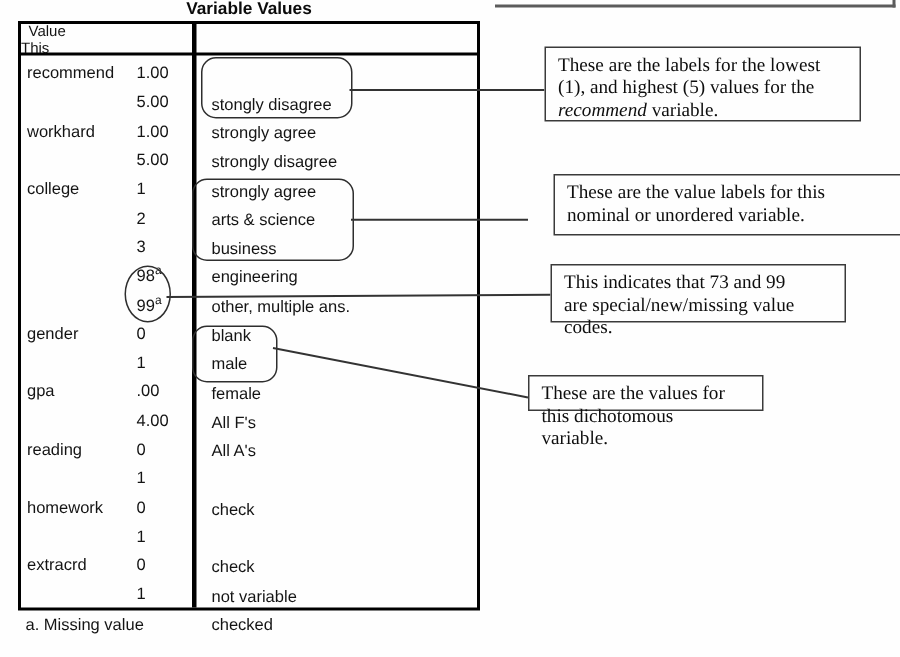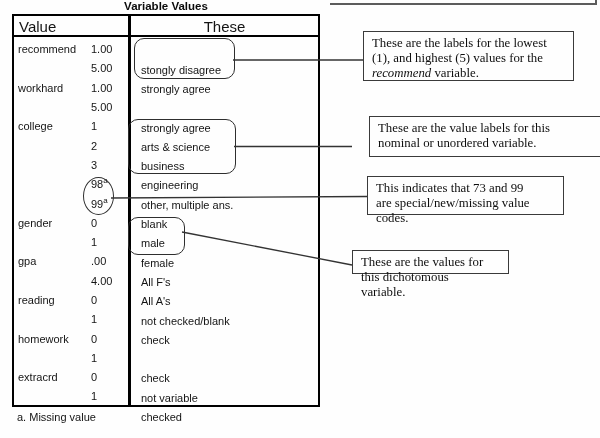--- a/index.html
+++ b/index.html
@@ -24,21 +24,21 @@
     text-align:center;font-size:11.5px;font-weight:bold;color:#0b0b0b;
   }
 
   
   .vv-table{
     left:12px;top:14px;width:308px;height:393px;
     border:2.6px solid #000;box-sizing:border-box;background:transparent;
   }
   .thead{
     height:18.5px;border-bottom:2.6px solid #000;
-    display:flex;align-items:flex-end;font-size:15px;color:#141414;
+    display:flex;align-items:flex-start;font-size:10px;color:#141414;flex-direction:column;
   }
   .h-value{width:112px;padding-left:5px;}
   .h-label{flex:1;text-align:center;}
   .col-divider{
     left:114px;top:0;bottom:0;width:2.6px;background:#000;
   }
   .tbody{padding-top:3px;}
   .trow{
     height:19.3px;display:flex;align-items:center;
     font-size:11px;color:#141414;white-space:nowrap;
@@ -80,38 +80,39 @@
 </head>
 <body>
 
 <div class="abs cutoff-box"></div>
 
 <div class="abs table-title">Variable Values</div>
 
 <div class="abs vv-table">
   <div class="thead">
     <span class="h-value">Value</span>
-    <span class="h-label">These</span>
+    <span class="h-label">This</span>
   </div>
   <div class="tbody" id="tbody">
   <div class="trow">
     <span class="c-name">recommend</span>
     <span class="c-value"><span class="v">1.00</span><sup></sup></span>
     <span class="c-label">stongly disagree</span>
   </div>
 
   <div class="trow">
     <span class="c-name"></span>
     <span class="c-value"><span class="v">5.00</span><sup></sup></span>
     <span class="c-label">strongly agree</span>
   </div>
 
   <div class="trow">
     <span class="c-name">workhard</span>
     <span class="c-value"><span class="v">1.00</span><sup></sup></span>
+    <span class="c-label">strongly disagree</span>
   </div>
 
   <div class="trow">
     <span class="c-name"></span>
     <span class="c-value"><span class="v">5.00</span><sup></sup></span>
     <span class="c-label">strongly agree</span>
   </div>
 
   <div class="trow">
     <span class="c-name">college</span>
@@ -163,21 +164,20 @@
 
   <div class="trow">
     <span class="c-name"></span>
     <span class="c-value"><span class="v">4.00</span><sup></sup></span>
     <span class="c-label">All A's</span>
   </div>
 
   <div class="trow">
     <span class="c-name">reading</span>
     <span class="c-value"><span class="v">0</span><sup></sup></span>
-    <span class="c-label">not checked/blank</span>
   </div>
 
   <div class="trow">
     <span class="c-name"></span>
     <span class="c-value"><span class="v">1</span><sup></sup></span>
     <span class="c-label">check</span>
   </div>
 
   <div class="trow">
     <span class="c-name">homework</span>

